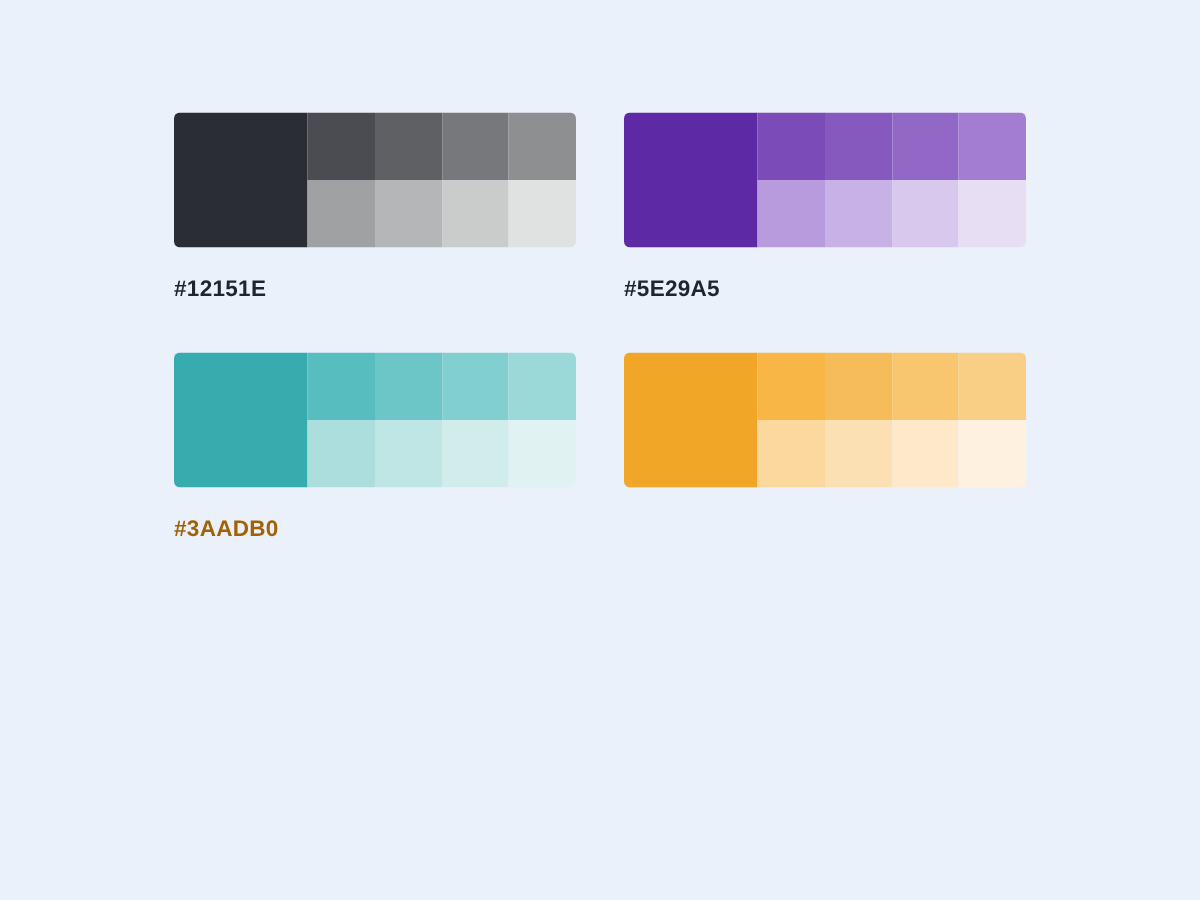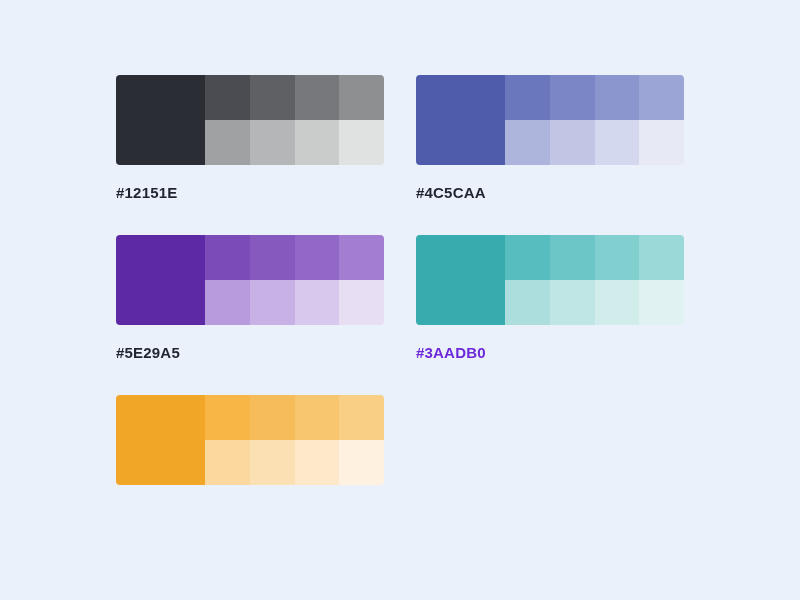--- a/index.html
+++ b/index.html
@@ -86,36 +86,20 @@
             <div class="tint-cell" style="background: rgb(160, 161, 163);"></div>
             <div class="tint-cell" style="background: rgb(181, 182, 184);"></div>
             <div class="tint-cell" style="background: rgb(202, 203, 203);"></div>
             <div class="tint-cell" style="background: rgb(224, 225, 225);"></div>
           </div>
         </div>
         <div class="palette-label" style="color: rgb(31, 36, 48);">#12151E</div>
       </div>
       <div class="palette">
         <div class="swatch-card">
-          <div class="base-block" style="background: rgb(79, 91, 171);"></div>
-          <div class="tint-grid">
-            <div class="tint-cell" style="background: rgb(107, 119, 189);"></div>
-            <div class="tint-cell" style="background: rgb(122, 134, 198);"></div>
-            <div class="tint-cell" style="background: rgb(139, 150, 206);"></div>
-            <div class="tint-cell" style="background: rgb(155, 165, 214);"></div>
-            <div class="tint-cell" style="background: rgb(174, 181, 221);"></div>
-            <div class="tint-cell" style="background: rgb(193, 198, 229);"></div>
-            <div class="tint-cell" style="background: rgb(212, 216, 238);"></div>
-            <div class="tint-cell" style="background: rgb(231, 233, 245);"></div>
-          </div>
-        </div>
-        <div class="palette-label" style="color: rgb(31, 36, 48);">#4C5CAA</div>
-      </div>
-      <div class="palette">
-        <div class="swatch-card">
           <div class="base-block" style="background: rgb(94, 41, 165);"></div>
           <div class="tint-grid">
             <div class="tint-cell" style="background: rgb(123, 75, 184);"></div>
             <div class="tint-cell" style="background: rgb(134, 89, 191);"></div>
             <div class="tint-cell" style="background: rgb(145, 104, 198);"></div>
             <div class="tint-cell" style="background: rgb(163, 125, 209);"></div>
             <div class="tint-cell" style="background: rgb(183, 155, 220);"></div>
             <div class="tint-cell" style="background: rgb(200, 177, 228);"></div>
             <div class="tint-cell" style="background: rgb(216, 200, 237);"></div>
             <div class="tint-cell" style="background: rgb(232, 222, 244);"></div>
@@ -130,21 +114,21 @@
             <div class="tint-cell" style="background: rgb(87, 189, 191);"></div>
             <div class="tint-cell" style="background: rgb(108, 198, 199);"></div>
             <div class="tint-cell" style="background: rgb(129, 207, 207);"></div>
             <div class="tint-cell" style="background: rgb(155, 217, 217);"></div>
             <div class="tint-cell" style="background: rgb(172, 222, 221);"></div>
             <div class="tint-cell" style="background: rgb(191, 229, 228);"></div>
             <div class="tint-cell" style="background: rgb(208, 236, 235);"></div>
             <div class="tint-cell" style="background: rgb(224, 242, 241);"></div>
           </div>
         </div>
-        <div class="palette-label" style="color: #6d28d9;">#3AADB0</div>
+        <div class="palette-label" style="color: #a16207;">#3AADB0</div>
       </div>
       <div class="palette">
         <div class="swatch-card">
           <div class="base-block" style="background: rgb(242, 166, 40);"></div>
           <div class="tint-grid">
             <div class="tint-cell" style="background: rgb(247, 182, 69);"></div>
             <div class="tint-cell" style="background: rgb(247, 188, 90);"></div>
             <div class="tint-cell" style="background: rgb(248, 198, 111);"></div>
             <div class="tint-cell" style="background: rgb(249, 207, 133);"></div>
             <div class="tint-cell" style="background: rgb(251, 216, 157);"></div>

